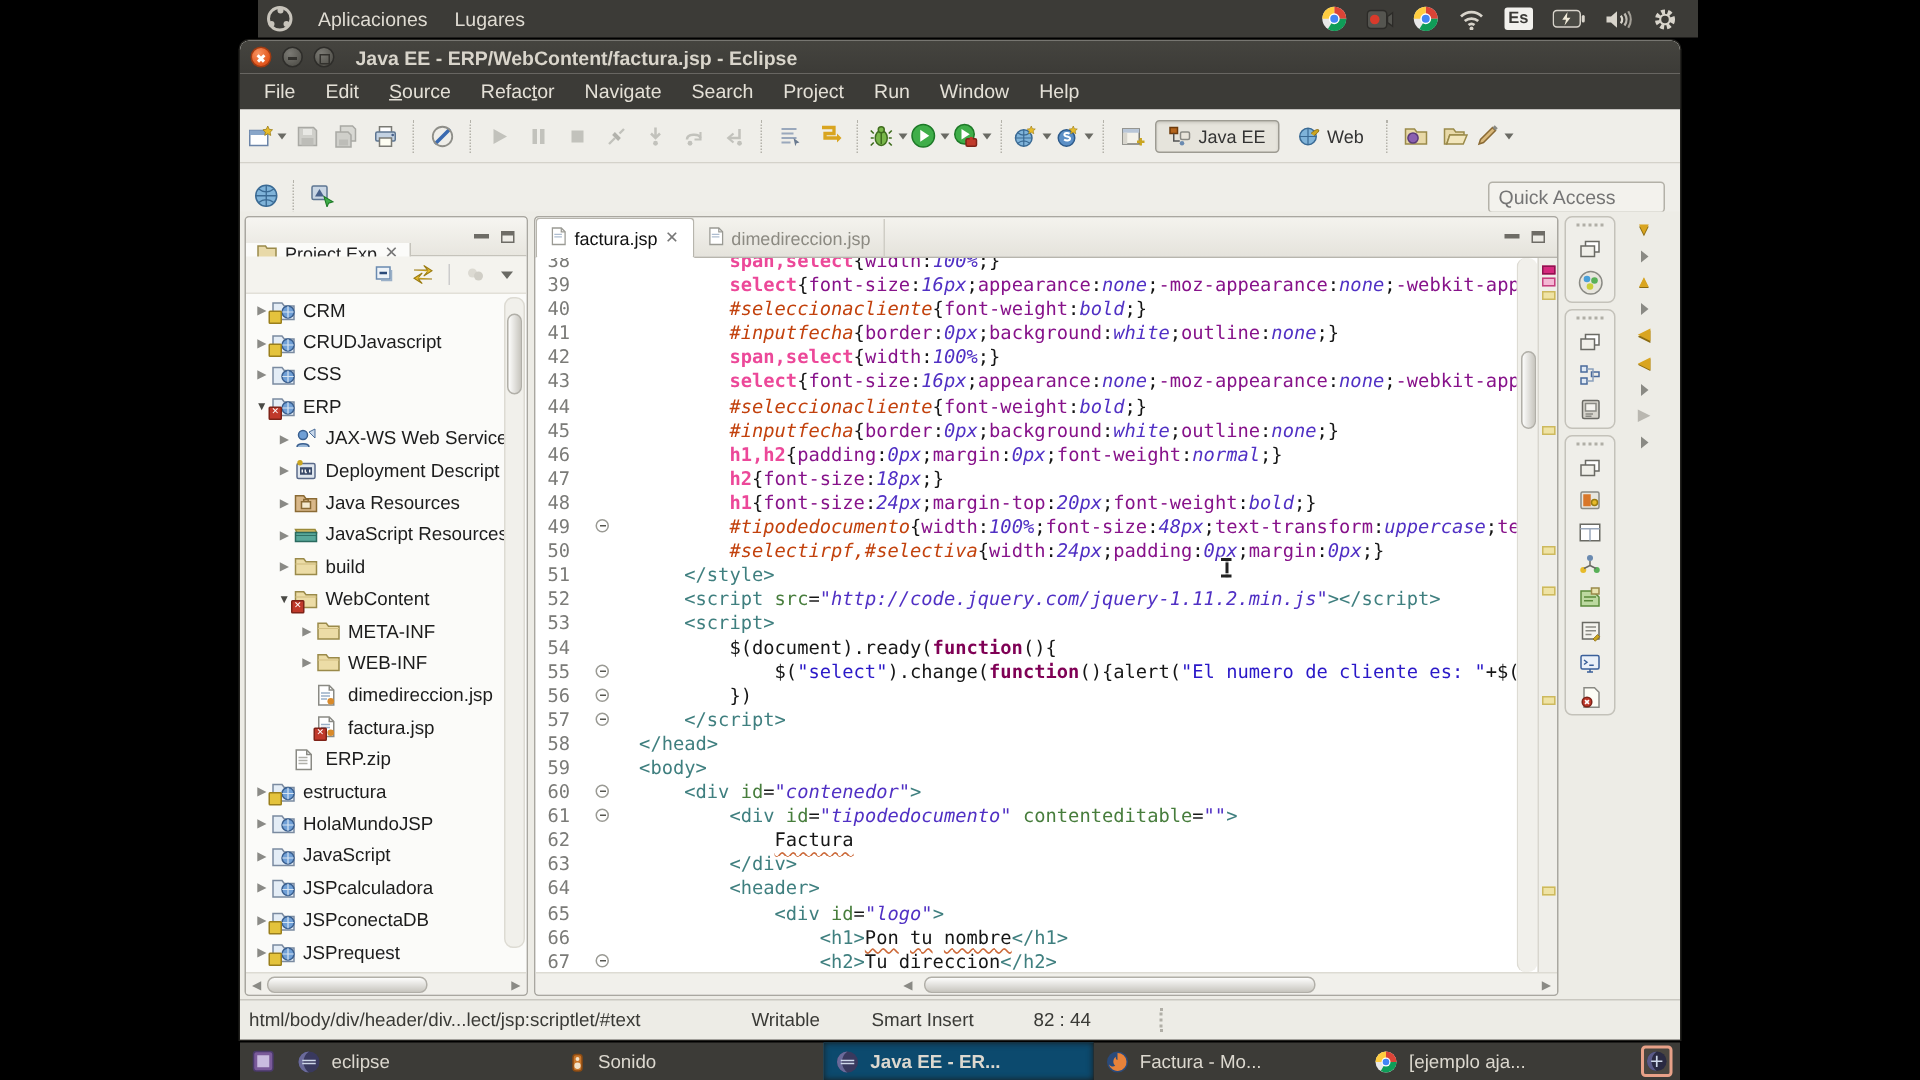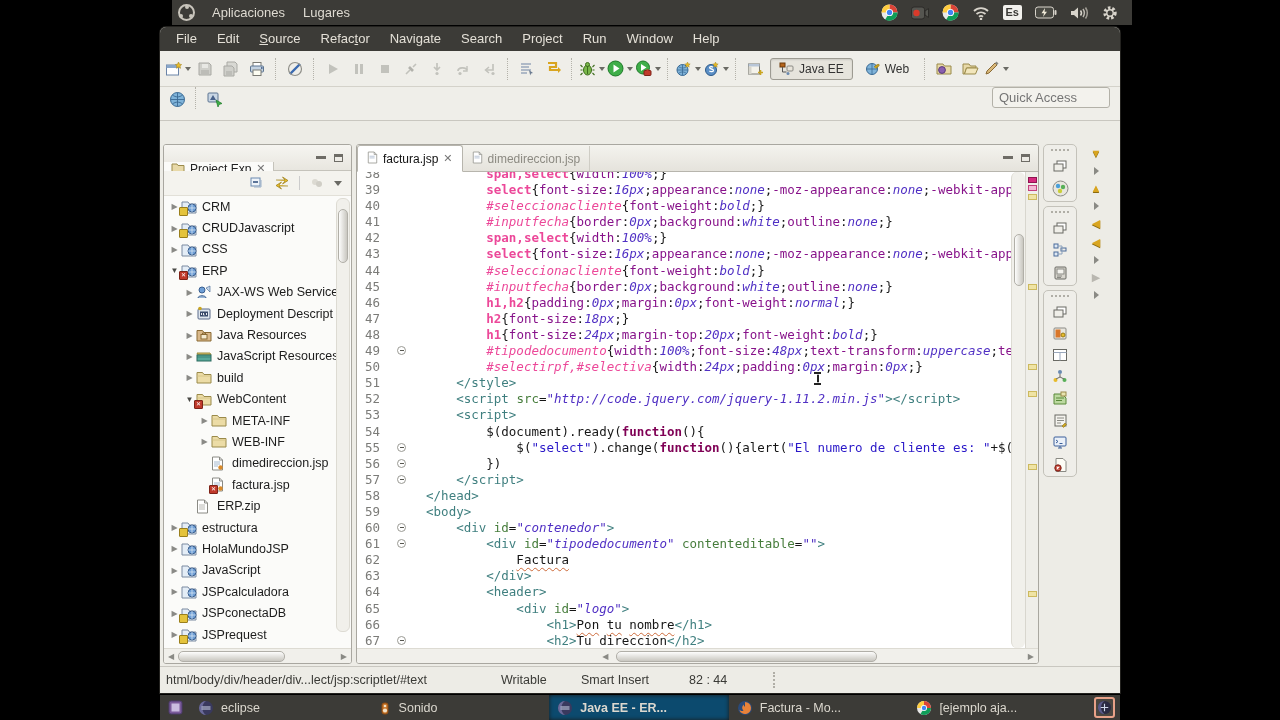--- a/index.html
+++ b/index.html
@@ -30,21 +30,21 @@
   .wbtn.minmax{background:radial-gradient(circle at 35% 30%,#7b7a74,#55544e 75%);border:1px solid #2e2d2a;}
   .wbtn.minmax::after{content:"";position:absolute;left:3px;top:6px;width:6px;height:2px;background:#32312d;}
   .wbtn.max::after{height:5px;top:4px;background:none;border:1.5px solid #32312d;width:5px;}
   .title-text{color:#d9d5cb;font-weight:bold;font-size:13px;margin-left:14px;}
   .menubar{height:24px;background:#3c3b37;display:flex;align-items:center;color:#e4e0d7;font-size:13px;padding-left:6px;}
   .menu-item{padding:0 10px;line-height:24px;}
   .menu-item u{text-decoration:underline;}
 
   
   .toolbar{height:35px;background:#efeee9;border-bottom:1px solid #d4d2ca;display:flex;align-items:center;padding:0 4px;}
-  .toolbar2{height:33px;background:#efeee9;border-bottom:1px solid #c9c7c0;display:flex;align-items:flex-start;padding:0 4px;}
+  .toolbar2{height:33px;background:#efeee9;border-bottom:1px solid #c9c7c0;display:flex;align-items:flex-end;padding:0 4px;}
   .tbtn{height:24px;min-width:24px;display:flex;align-items:center;justify-content:center;border-radius:3px;margin:0 1px;}
   .tbtn svg{display:block}
   .dd{width:0;height:0;border-left:3.5px solid transparent;border-right:3.5px solid transparent;border-top:4px solid #6a6a64;margin-left:3px;}
   .tb-sep{width:1px;height:22px;margin:0 5px;border-left:1px dotted #b4b2aa;}
   .persp-btn{display:flex;align-items:center;gap:5px;font-size:12px;color:#333;padding:3px 8px;border-radius:3px;margin:0 2px;}
   .persp-btn.active{background:#e6e4dc;border:1px solid #9d9b92;box-shadow:inset 0 1px 2px rgba(0,0,0,.12);}
   .qa-box{margin-left:auto;margin-right:6px;width:104px;height:19px;border:1px solid #b3b1a8;border-radius:3px;
     background:#f3f2ed;color:#9a988f;font-size:13px;padding:0 6px;font-family:"Liberation Sans",sans-serif;}
 
   
@@ -90,21 +90,21 @@
   .folddot{position:absolute;left:2px;top:3px;width:9px;height:9px;border:1px solid #9a9a94;border-radius:50%;background:#fff;box-sizing:border-box;}
   .folddot::after{content:"";position:absolute;left:1.5px;top:3px;width:4px;height:1px;background:#55554f;}
   .codetext{white-space:pre;flex:1;color:#111;}
   .c-p{color:#161616}
   .c-t{color:#3f7f7f}
   .c-a{color:#477d3c}
   .c-v{color:#5030c4;font-style:italic}
   .c-s{color:#2a18c8}
   .c-pr{color:#87128a}
   .c-se{color:#ec4899;font-weight:bold}
-  .c-si{color:#ec4899;font-style:italic}
+  .c-si{color:#c2410c;font-style:italic}
   .c-k{color:#7f0055;font-weight:bold}
   .c-m{color:#161616;text-decoration:underline wavy #cc6a3a 1px;text-underline-offset:3px;}
   .e-vscroll{width:13px;flex:none;background:#f1f0eb;border-left:1px solid #dddbd3;position:relative;border-radius:6px;}
   .overview{width:12px;flex:none;background:#efeee9;border-left:1px solid #d8d6ce;position:relative;}
   .ov-mark{position:absolute;left:2px;width:7px;height:4px;}
   .ov-y{background:#efe3a4;border:1px solid #cdb95e;}
   .ov-m{background:#d62a7e;border:1px solid #8f1450;}
   .ov-mo{background:#f4b8d4;border:1px solid #c4407e;}
 
   
@@ -194,20 +194,26 @@
           <path d="M15.5 1.5a10 10 0 0 1 0 11" fill="none" stroke="#a29e96" stroke-width="1.5"></path>
         </svg>
       <svg width="16" height="16" viewBox="0 0 16 16">
           <circle cx="8" cy="8" r="5" fill="none" stroke="#d8d4cb" stroke-width="3.4" stroke-dasharray="2.4 1.8"></circle>
           <circle cx="8" cy="8" r="3.2" fill="#3c3b37" stroke="#d8d4cb" stroke-width="1.4"></circle>
         </svg>
     </span>
   </div>
 
   <div class="window">
+    <div class="titlebar">
+      <span class="wbtn close"></span>
+      <span class="wbtn minmax"></span>
+      <span class="wbtn minmax max"></span>
+      <span class="title-text">Java EE - ERP/WebContent/factura.jsp - Eclipse</span>
+    </div>
 
     <div class="menubar">
         <span class="menu-item">File</span>
         <span class="menu-item">Edit</span>
         <span class="menu-item"><u>S</u>ource</span>
         <span class="menu-item">Refac<u>t</u>or</span>
         <span class="menu-item">Navigate</span>
         <span class="menu-item">Search</span>
         <span class="menu-item">Project</span>
         <span class="menu-item">Run</span>

